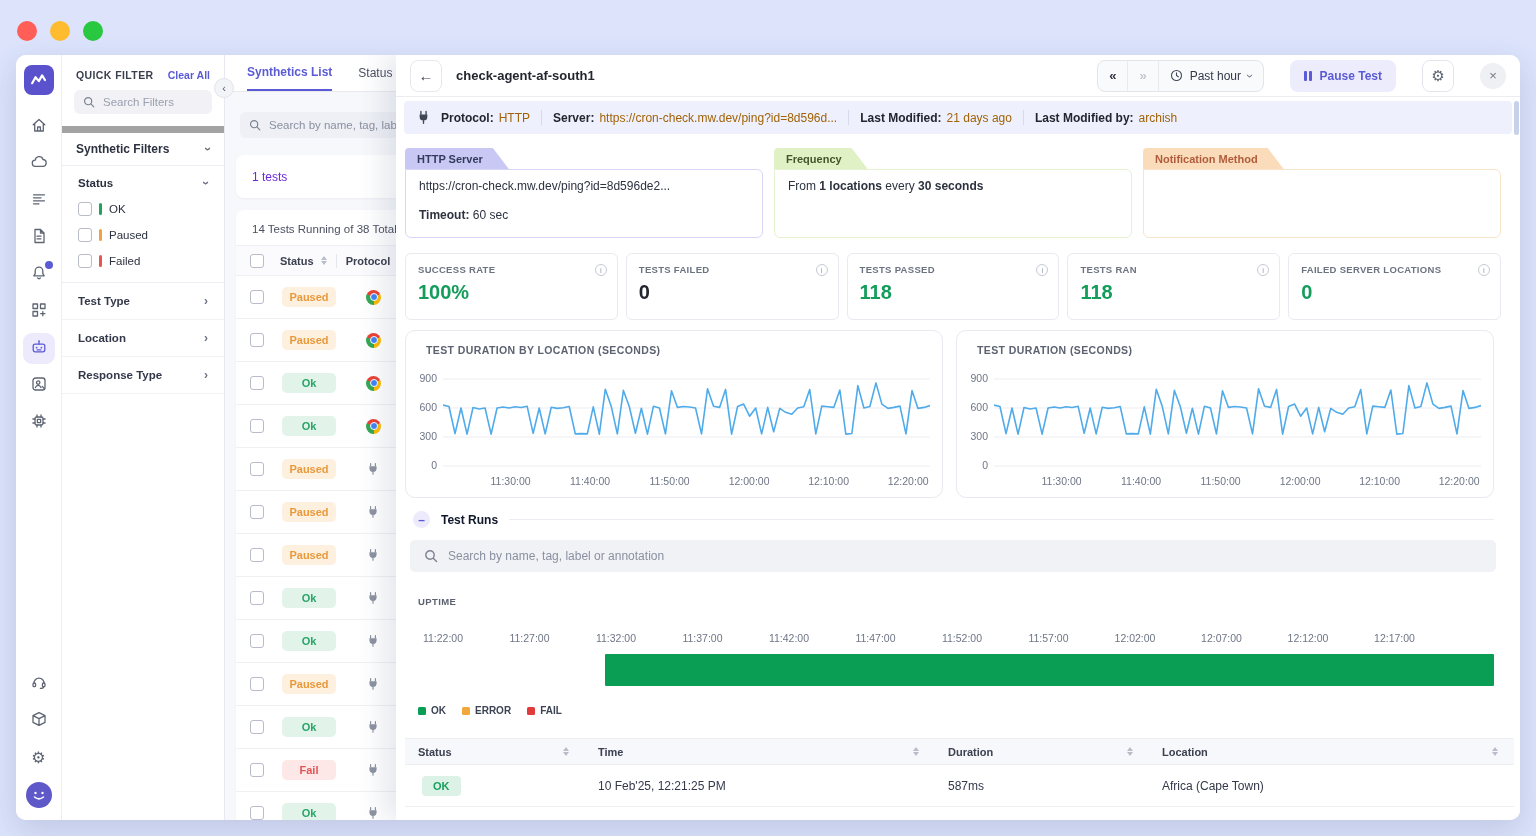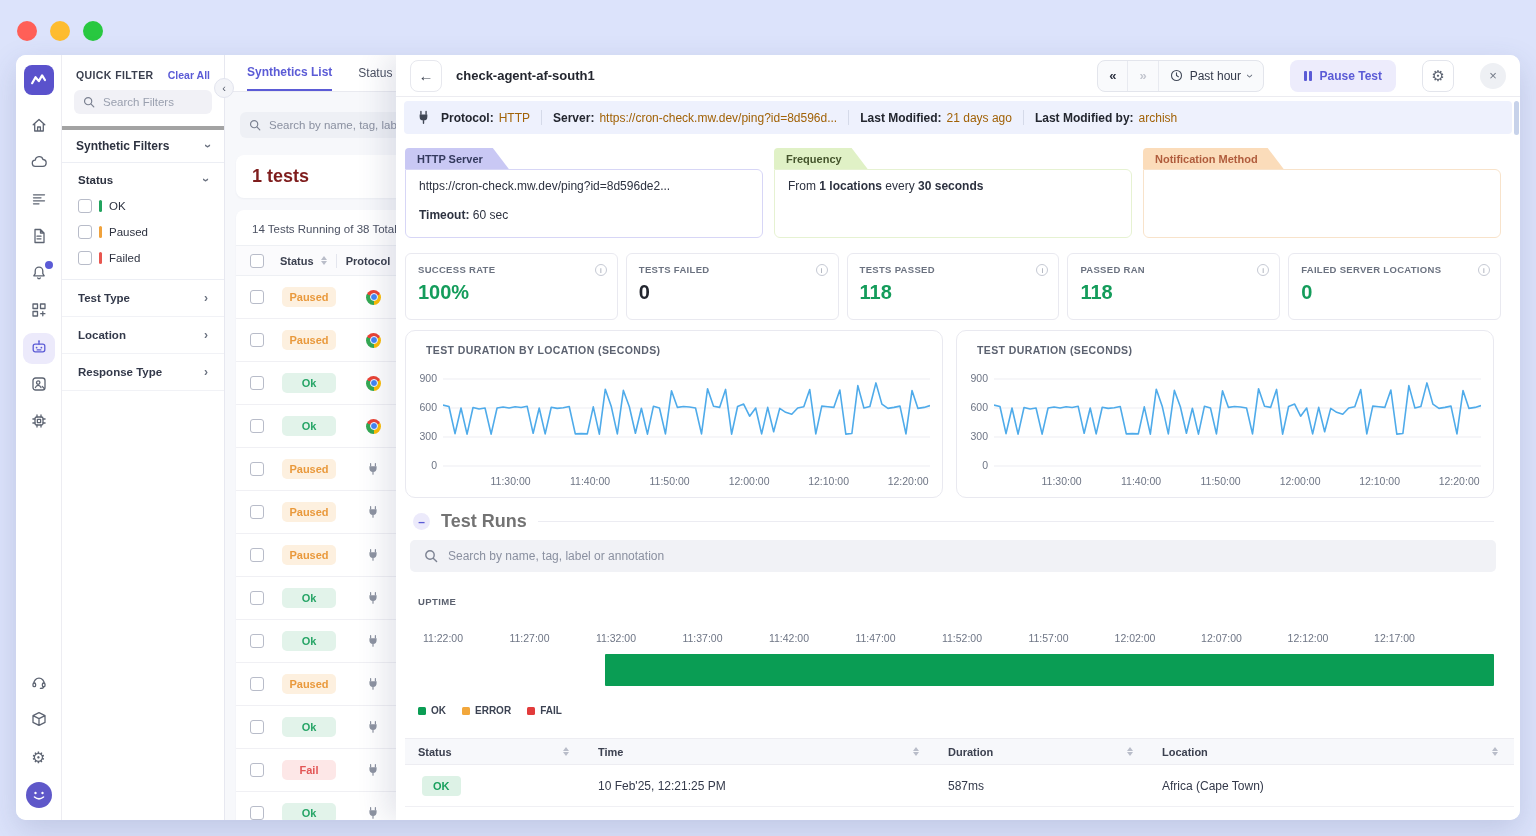--- a/index.html
+++ b/index.html
@@ -21,41 +21,41 @@
   .avatar{width:26px;height:26px;border-radius:50%;background:#5f58c9;display:flex;align-items:center;justify-content:center}
   
   .filters{position:absolute;left:46px;top:0;bottom:0;width:163px;background:#fff;border-right:1px solid #e7e8f0}
   .qf-head{display:flex;align-items:center;justify-content:space-between;padding:14px 14px 9px}
   .qf-title{font-size:10.5px;font-weight:700;letter-spacing:.4px;color:#3a3f4e}
   .qf-clear{font-size:10.5px;font-weight:600;color:#5b5bd6;cursor:pointer}
   .collapse-btn{position:absolute;right:-10px;top:23px;width:20px;height:20px;border-radius:50%;background:#f3f4f8;border:1px solid #e2e4ee;display:flex;align-items:center;justify-content:center;font-size:11px;color:#555c6b;cursor:pointer;z-index:30}
   .sbar{display:flex;align-items:center;gap:8px;background:#f1f1f6;border-radius:6px;padding:0 9px;height:24px;margin:0 12px}
   .sbar input{border:none;background:transparent;outline:none;flex:1;font-family:inherit;font-size:11.5px;color:#3a3f4e;min-width:0}
   .sbar input::placeholder{color:#9aa0af}
-  .sec-row{display:flex;align-items:center;justify-content:space-between;margin-top:12px;padding:9px 14px;border-top:4px solid #a3a3a3;border-bottom:1px solid #eceef4;font-size:12px;font-weight:700;color:#2d3240;cursor:pointer}
+  .sec-row{display:flex;align-items:center;justify-content:space-between;margin-top:12px;padding:9px 14px;border-top:7px solid #a3a3a3;border-bottom:1px solid #eceef4;font-size:12px;font-weight:700;color:#2d3240;cursor:pointer}
   .sub-row{display:flex;align-items:center;justify-content:space-between;padding:10px 16px 6px;font-size:11.5px;font-weight:700;color:#2d3240;cursor:pointer}
   .chev{font-size:12px;color:#6b7280;display:inline-block}
   .rot90{transform:rotate(90deg)}
   .opt-row{display:flex;align-items:center;gap:7px;padding:6px 16px;cursor:pointer}
   .cbx{width:14px;height:14px;border:1.5px solid #b8bcc9;border-radius:3px;background:#fff;flex:none}
   .tick{width:3px;height:12px;border-radius:2px;flex:none}
   .opt-lab{font-size:11.5px;color:#2d3240}
   .qf-div{border-top:1px solid #eceef4;margin-top:8px}
   .grp-row{display:flex;align-items:center;justify-content:space-between;padding:11px 16px;font-size:11.5px;font-weight:600;color:#33394a;border-bottom:1px solid #f1f2f6;cursor:pointer}
   
   .listpane{position:absolute;left:209px;top:0;bottom:0;width:210px;background:#f7f8fb}
   .tabbar{height:37px;background:#fff;border-bottom:1px solid #e9eaf0;display:flex;gap:26px;padding-left:22px}
   .tab{display:flex;align-items:center;font-size:12px;cursor:pointer;white-space:nowrap}
   .tab.active{color:#5b5bd6;font-weight:600;border-bottom:2.5px solid #5b5bd6}
   .tab.idle{color:#4b5162}
   .lp-search{margin:20px 0 0 15px;width:182px;height:26px;background:#eef0f5;border-radius:6px;display:flex;align-items:center;gap:8px;padding:0 9px}
   .lp-search input{border:none;background:transparent;outline:none;flex:1;font-family:inherit;font-size:11.5px;min-width:0}
   .lp-search input::placeholder{color:#8a90a0}
   .count-card{position:absolute;left:11px;top:100px;width:190px;height:43px;background:#fff;border-radius:8px;box-shadow:0 1px 2px rgba(40,50,90,.05);display:flex;align-items:center;justify-content:space-between;padding:0 0 0 16px;overflow:hidden}
-  .count-txt{font-size:18px;font-weight:700;color:#7f1d1d}
+  .count-txt{font-size:12px;font-weight:400;color:#6d28d9}
   .pinkpart{width:40px;height:26px;background:#fbd9d3;border-radius:6px;margin-right:-14px}
   .table-card{position:absolute;left:11px;top:155px;width:195px;bottom:-10px;background:#fff;border-radius:8px 8px 0 0;box-shadow:0 1px 2px rgba(40,50,90,.05);overflow:hidden}
   .run-sum{font-size:11.5px;color:#4b5162;padding:13px 0 10px 16px;white-space:nowrap}
   .lhead{height:31px;display:flex;align-items:center;border-top:1px solid #eef0f4;border-bottom:1px solid #eef0f4;background:#fbfbfd;font-size:11px;font-weight:700;color:#3c4150;white-space:nowrap}
   .lhead .cbx{margin-left:14px}
   .lhead .hsep{width:1px;height:14px;background:#e4e6ee;margin:0 9px}
   .sort{display:inline-flex;flex-direction:column;gap:1px;margin-left:7px}
   .sort i{width:0;height:0;border-left:3px solid transparent;border-right:3px solid transparent;display:block}
   .sort .up{border-bottom:4px solid #b9bdc9}
   .sort .dn{border-top:4px solid #b9bdc9}
@@ -116,21 +116,21 @@
   .charts{position:absolute;left:9px;right:26px;top:275px;height:168px;display:flex;gap:13px}
   .chart-card{flex:1;border:1px solid #e9e9f0;border-radius:10px;background:#fff;position:relative}
   .chart-title{position:absolute;top:13px;left:20px;font-size:10.5px;font-weight:700;letter-spacing:.4px;color:#5c6270}
   .plot{position:absolute;left:37px;right:12px;top:40px;height:100px}
   .ytick{position:absolute;left:4px;width:27px;text-align:right;font-size:10.5px;color:#6e7585}
   .xrow{position:absolute;left:37px;right:12px;top:144px;height:12px}
   .xtick{position:absolute;transform:translateX(-50%);font-size:10.5px;color:#6e7585;white-space:nowrap}
   
   .runs-head{position:absolute;left:17px;right:26px;top:456px;display:flex;align-items:center;gap:11px}
   .minus{width:17px;height:17px;border-radius:50%;background:#eceafb;color:#5b5bd6;font-weight:700;display:flex;align-items:center;justify-content:center;font-size:12px;cursor:pointer}
-  .runs-title{font-size:18px;font-weight:700;color:#737373}
+  .runs-title{font-size:12px;font-weight:700;color:#0f172a}
   .runs-line{flex:1;border-top:1px solid #ececf2}
   .runs-search{position:absolute;left:14px;right:24px;top:485px;height:32px;background:#f1f2f6;border-radius:5px;display:flex;align-items:center;gap:10px;padding:0 14px}
   .runs-search input{border:none;background:transparent;outline:none;flex:1;font-family:inherit;font-size:12px;min-width:0}
   .runs-search input::placeholder{color:#8a90a0}
   .up-label{position:absolute;left:22px;top:541px;font-size:9.5px;font-weight:700;letter-spacing:.4px;color:#5c6270}
   .up-wrap{position:absolute;left:22px;right:26px;top:577px;height:60px}
   .utick{position:absolute;top:0;transform:translateX(-50%);font-size:10.5px;color:#6e7585;white-space:nowrap}
   .ubar{position:absolute;top:22px;height:32px;border-radius:1px}
   .legend{position:absolute;left:22px;top:650px;display:flex;gap:16px;align-items:center}
   .litem{display:flex;align-items:center;gap:5px;font-size:10px;font-weight:700;color:#3c4353}
@@ -556,21 +556,21 @@
           <div class="stat-lab">TESTS FAILED</div>
           <span class="info">i</span>
           <div class="stat-val" style="color: rgb(35, 38, 47);">0</div>
         </div>
         <div class="stat">
           <div class="stat-lab">TESTS PASSED</div>
           <span class="info">i</span>
           <div class="stat-val" style="color: rgb(20, 156, 91);">118</div>
         </div>
         <div class="stat">
-          <div class="stat-lab">PASSED RAN</div>
+          <div class="stat-lab">TESTS RAN</div>
           <span class="info">i</span>
           <div class="stat-val" style="color: rgb(20, 156, 91);">118</div>
         </div>
         <div class="stat">
           <div class="stat-lab">FAILED SERVER LOCATIONS</div>
           <span class="info">i</span>
           <div class="stat-val" style="color: rgb(20, 156, 91);">0</div>
         </div>
       </div>
     <div class="charts">

